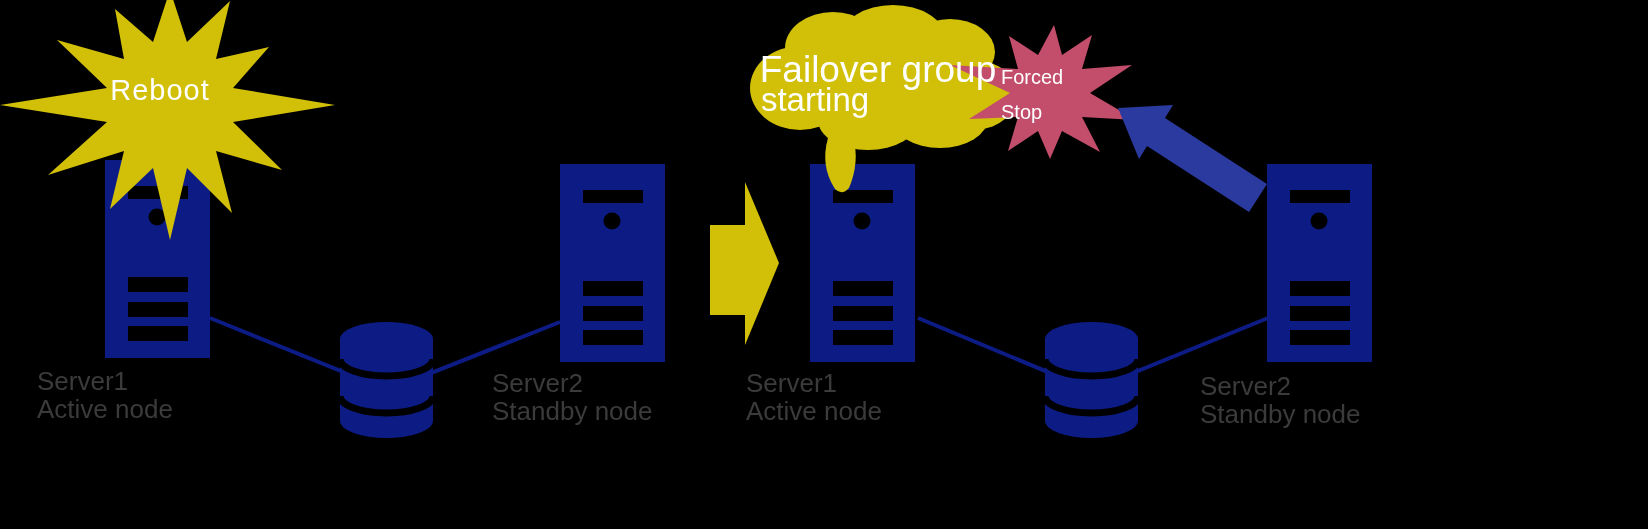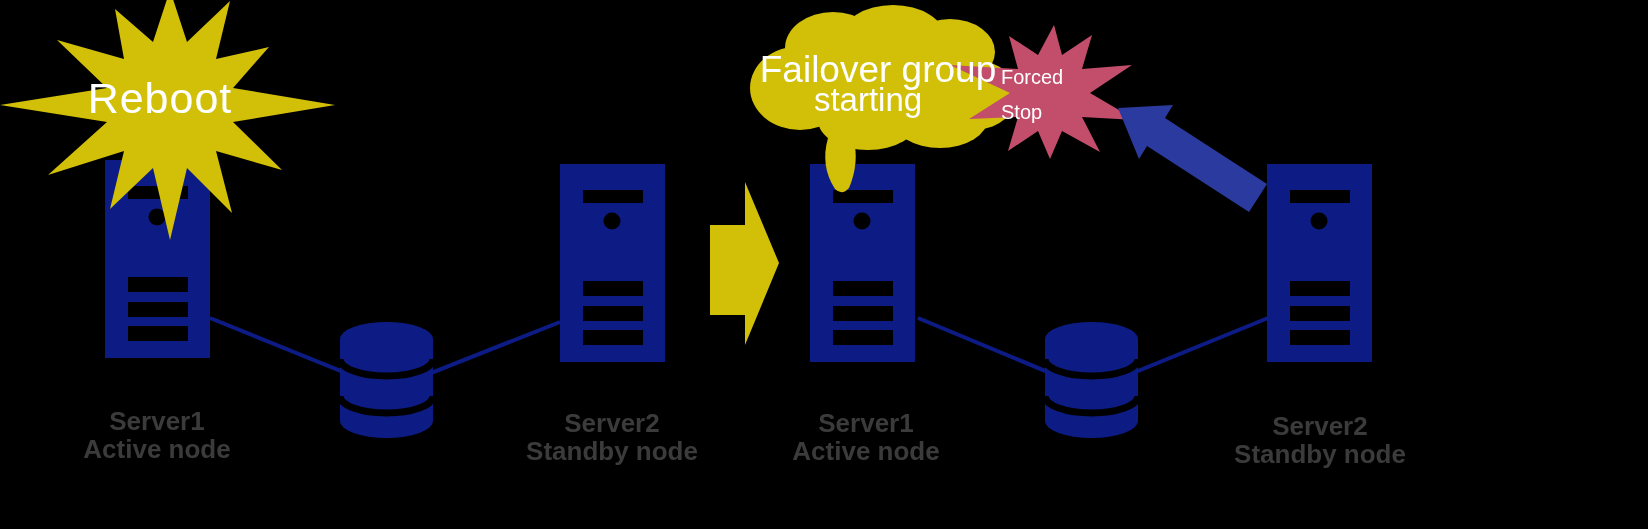--- a/index.html
+++ b/index.html
@@ -12,28 +12,28 @@
   }
   .canvas{position:absolute;left:0;top:0;width:1648px;height:529px;}
   .fill-navy{fill:var(--navy);}
   .fill-bg{fill:var(--bg);}
   .fill-yellow{fill:var(--yellow);}
   .fill-pink{fill:var(--pink);}
   .fill-blue{fill:var(--accent_blue);}
   .stroke-navy{stroke:var(--navy);}
   .stroke-bg{stroke:var(--bg);}
   .txt{position:absolute;color:var(--white);pointer-events:none;white-space:nowrap;}
-  .reboot-label{left:25px;top:74px;width:270px;text-align:center;font-size:43px;letter-spacing:1px;font-weight:400;}
+  .reboot-label{left:25px;top:74px;width:270px;text-align:center;font-size:29px;letter-spacing:1px;font-weight:400;}
   .cloud-line1{left:758px;top:49px;width:240px;text-align:center;font-size:37px;font-weight:400;}
-  .cloud-line2{left:768px;top:81px;width:200px;text-align:center;font-size:33px;font-weight:400;}
+  .cloud-line2{left:715px;top:81px;width:200px;text-align:center;font-size:33px;font-weight:400;}
   .forced-label{left:1001px;top:60px;font-size:20px;line-height:35px;font-weight:400;text-align:left;}
   .node-label{
-    position:absolute;width:240px;text-align:center;
-    color:var(--label_gray);font-size:26px;font-weight:700;line-height:28px;
-    pointer-events:none;white-space:nowrap;margin-top:40px;
+    position:absolute;width:240px;text-align:left;
+    color:var(--label_gray);font-size:26px;font-weight:400;line-height:28px;
+    pointer-events:none;white-space:nowrap;
   }
   .s1-left{left:37px;top:367px;}
   .s2-left{left:492px;top:369px;}
   .s1-right{left:746px;top:369px;}
   .s2-right{left:1200px;top:372px;}
 </style>
 </head>
 <body>
 
 <div class="stage">

